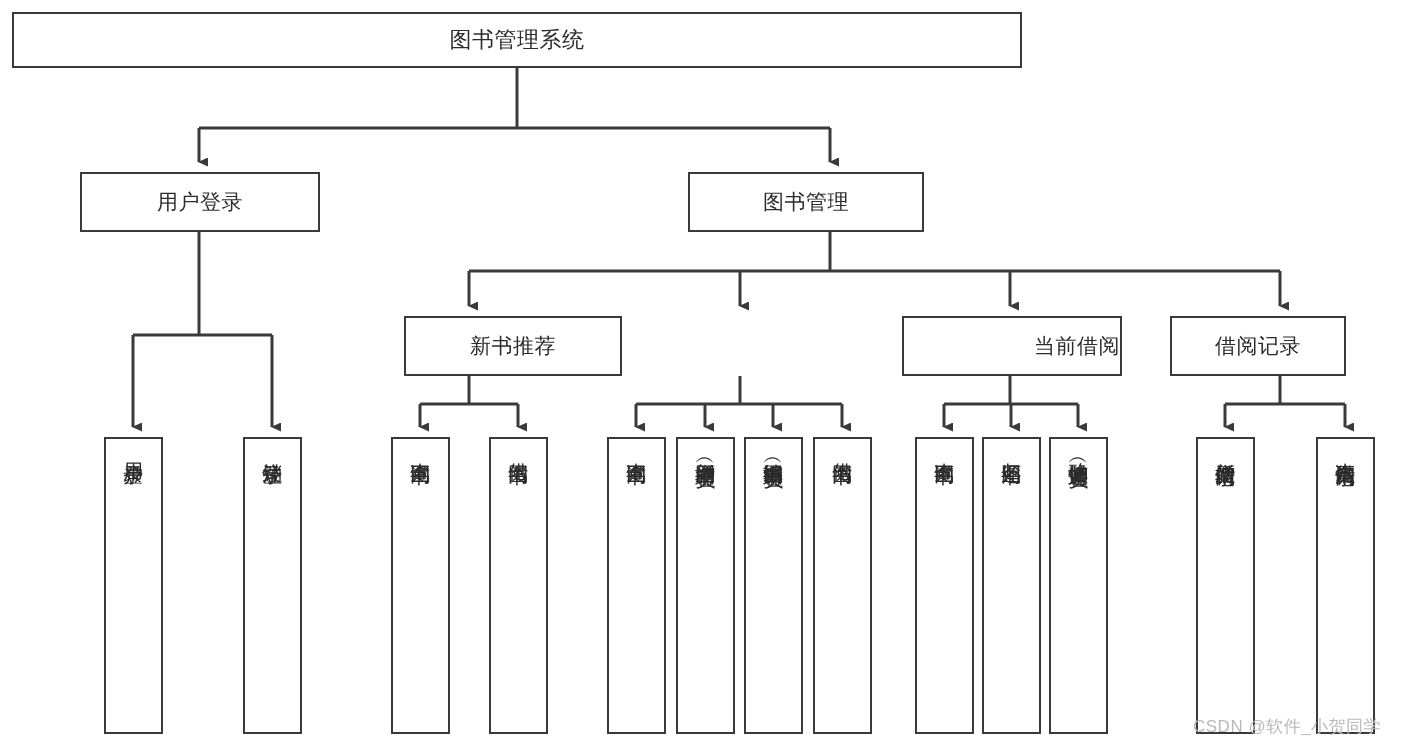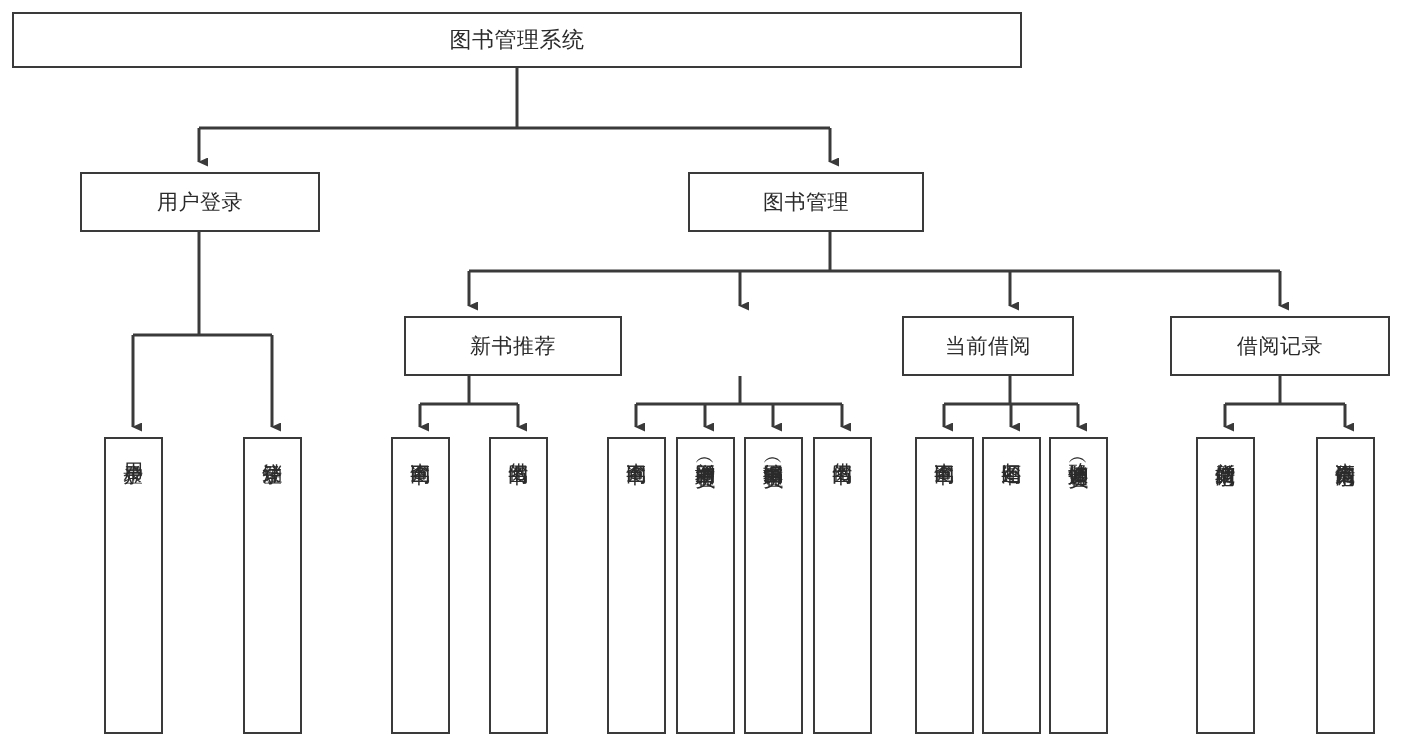--- a/index.html
+++ b/index.html
@@ -128,24 +128,24 @@
   <div class="node horiz" style="left:80px; top:172px; width:240px; height:60px;">
     <span>用户登录</span>
   </div>
   <div class="node horiz" style="left:688px; top:172px; width:236px; height:60px;">
     <span>图书管理</span>
   </div>
 
   <div class="node horiz" style="left:360px; top:316px; width:218px; height:60px;margin-left:44px;">
     <span>新书推荐</span>
   </div>
-  <div class="node horiz" style="left:902px; top:316px; width:172px; height:60px;">
+  <div class="node horiz" style="left:902px; top:316px; width:220px; height:60px;justify-content:flex-end;">
     <span>当前借阅</span>
   </div>
-  <div class="node horiz" style="left:1170px; top:316px; width:220px; height:60px;">
+  <div class="node horiz" style="left:1170px; top:316px; width:176px; height:60px;">
     <span>借阅记录</span>
   </div>
 
   <div class="node leaf" style="left:104px; top:437px; width:59px; height:297px;">
     <span class="vtext">用户登录</span>
   </div>
   <div class="node leaf" style="left:243px; top:437px; width:59px; height:297px;">
     <span class="vtext">注销登录</span>
   </div>
 
@@ -179,14 +179,15 @@
     <span class="vtext">确认归还（管理员）</span>
   </div>
 
   <div class="node leaf" style="left:1196px; top:437px; width:59px; height:297px;">
     <span class="vtext">新增借阅记录</span>
   </div>
   <div class="node leaf" style="left:1316px; top:437px; width:59px; height:297px;">
     <span class="vtext">查询借阅记录</span>
   </div>
 
+  <div class="watermark" style="left:1193px; top:715px;">CSDN @软件_小贺同学</div>
 
 </div>
 
 </body></html>

